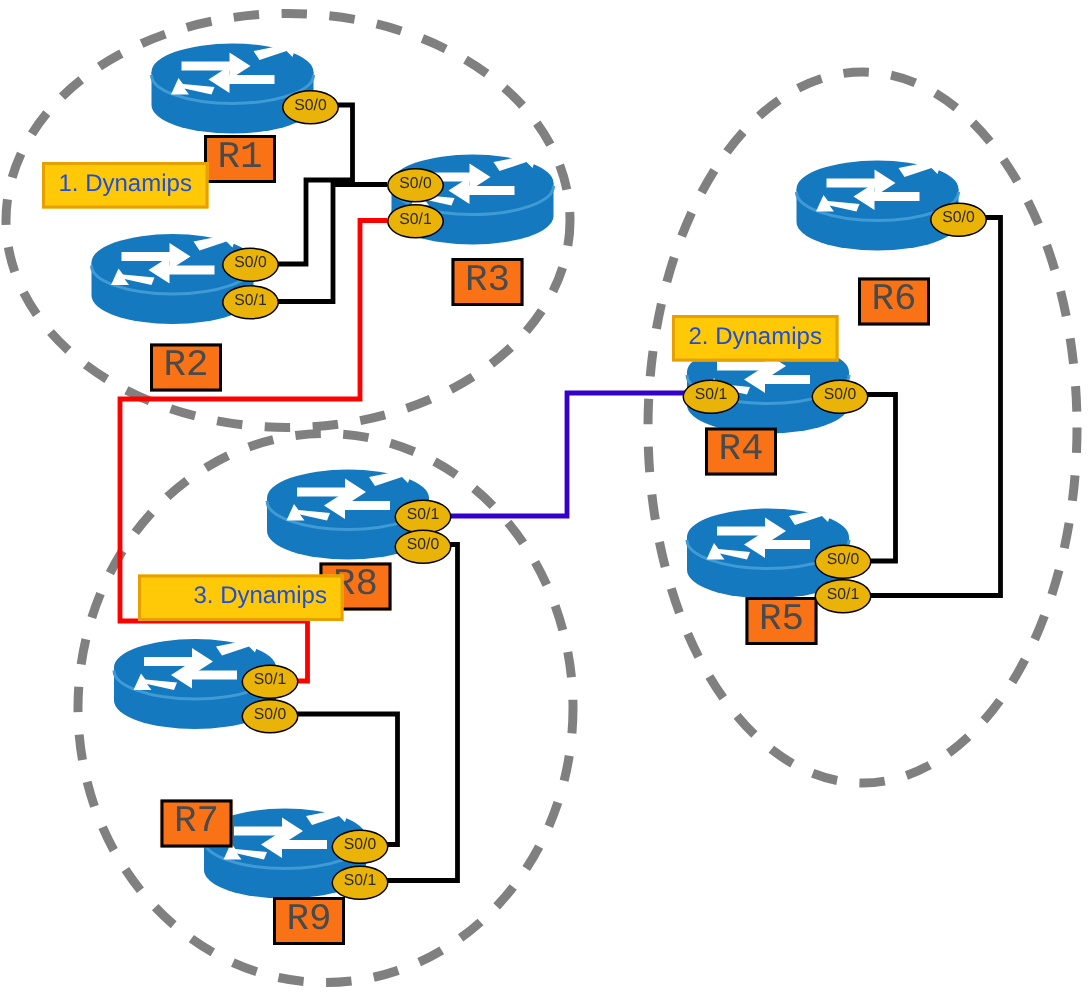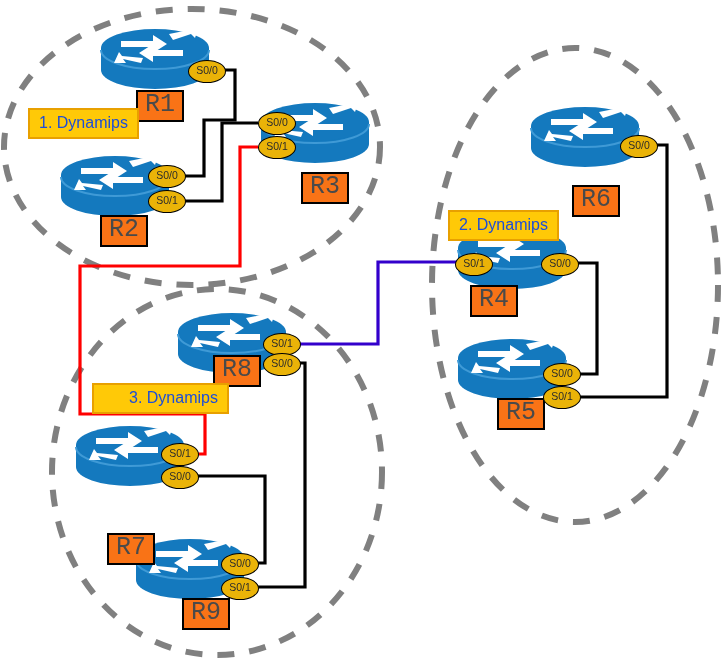--- a/index.html
+++ b/index.html
@@ -141,26 +141,26 @@
             <path d="M26 23 L58 23 L58 17 L72 26 L58 35 L58 29 L26 29 Z"></path>
             <path d="M88 38 L58 38 L58 44 L44 35 L58 26 L58 32 L88 32 Z"></path>
             <path d="M74 16 L94 12 L90 8 L104 8 L100 20 L96 16 L78 22 Z"></path>
             <path d="M46 45 L28 41 L31 45 L19 45 L24 34 L27 38 L48 40 Z"></path>
           </g>
         </svg></div>
     </div>
 
   <div id="rlabels-g">
       <div class="rlabel" style="left: 136px; top: 90px;">R1</div>
-      <div class="rlabel" style="left: 100px; top: 215px;">R2</div>
+      <div class="rlabel" style="left: 100px; top: 229px;">R2</div>
       <div class="rlabel" style="left: 301px; top: 160px; margin-top: 12px;">R3</div>
       <div class="rlabel" style="left: 572px; top: 165px; margin-top: 20px;">R6</div>
       <div class="rlabel" style="left: 470px; top: 285px;">R4</div>
       <div class="rlabel" style="left: 497px; top: 398px;">R5</div>
-      <div class="rlabel" style="left: 213px; top: 355px;">R8</div>
+      <div class="rlabel" style="left: 213px; top: 375px;">R8</div>
       <div class="rlabel" style="left: 107px; top: 485px; margin-top: 48px;">R7</div>
       <div class="rlabel" style="left: 182px; top: 598px;">R9</div>
     </div>
 
   <div id="ports-g">
       <div class="port" style="left: 188px; top: 60px;">S0/0</div>
       <div class="port" style="left: 148px; top: 165px;">S0/0</div>
       <div class="port" style="left: 148px; top: 190px;">S0/1</div>
       <div class="port" style="left: 258px; top: 112px;">S0/0</div>
       <div class="port" style="left: 258px; top: 136px;">S0/1</div>

